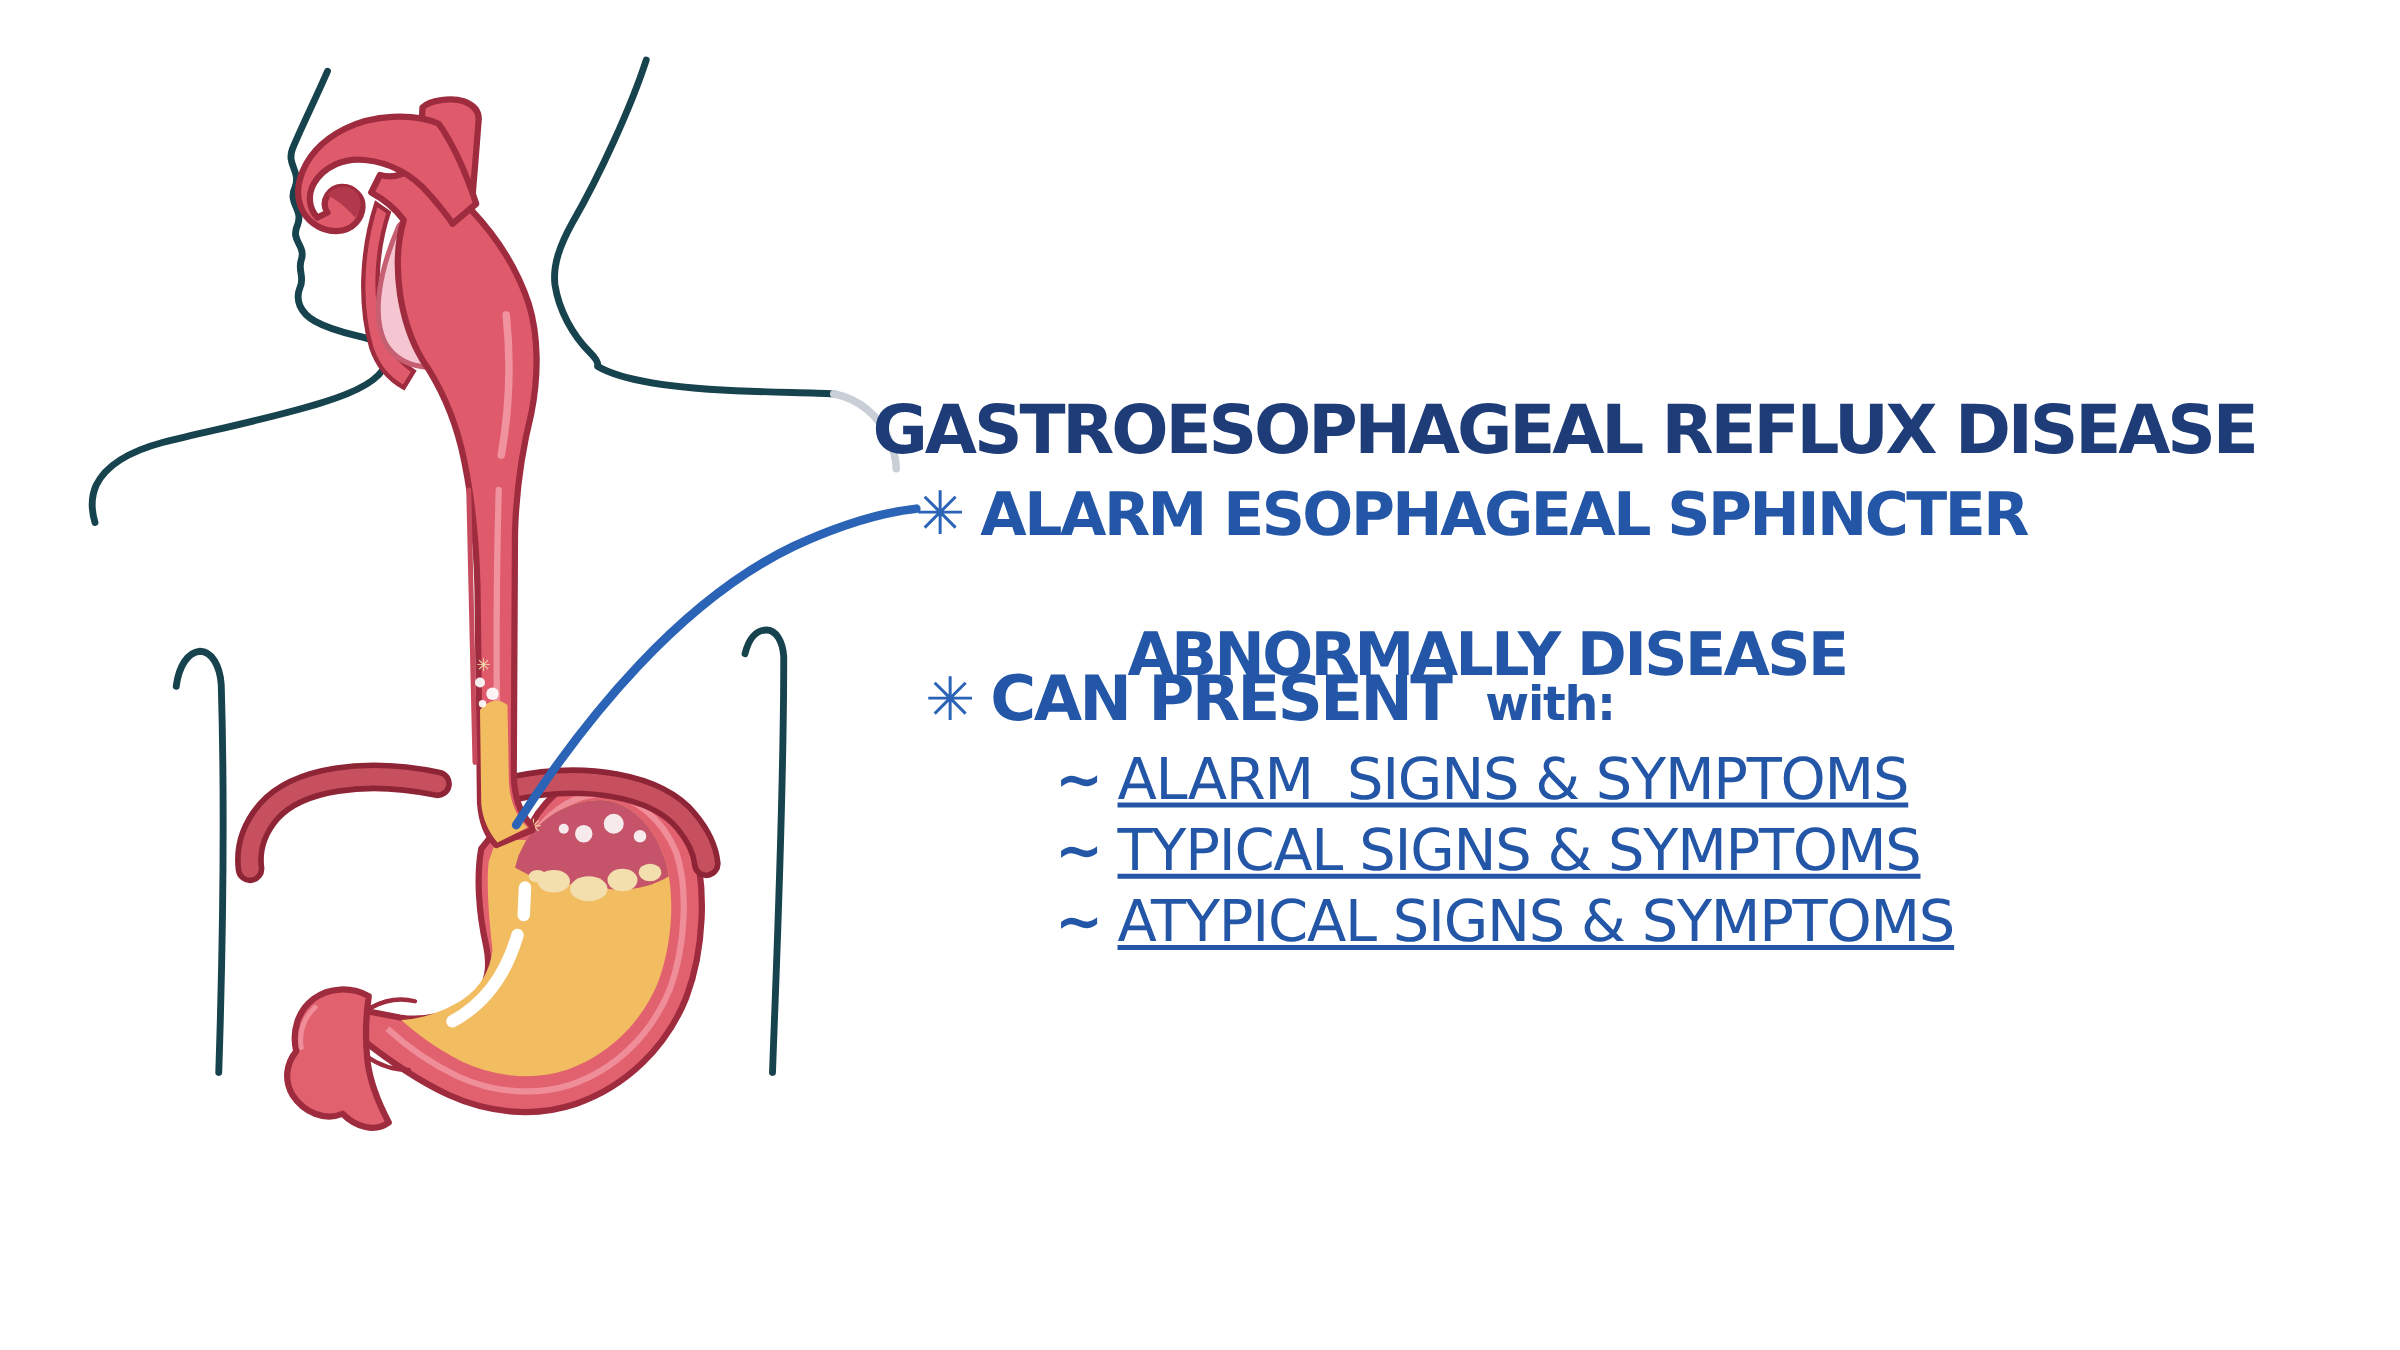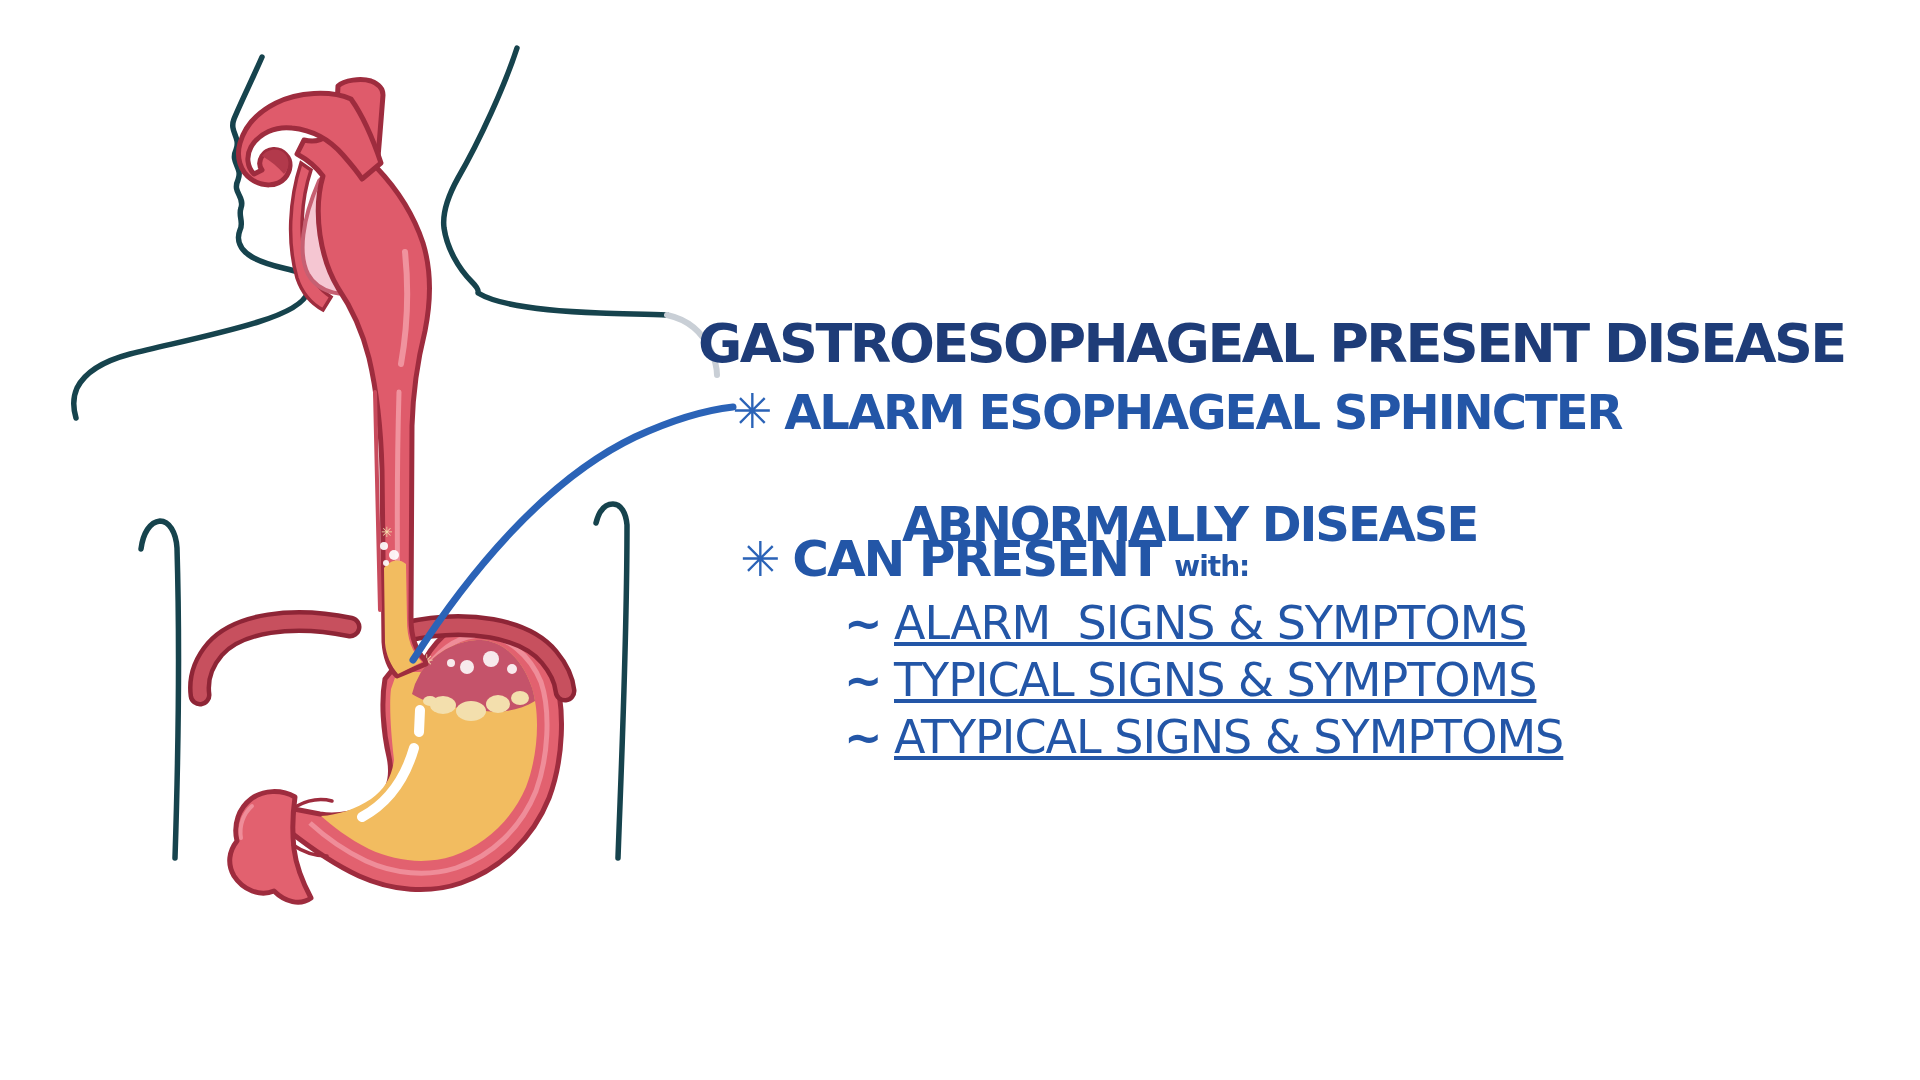--- a/index.html
+++ b/index.html
@@ -17,21 +17,21 @@
     position:absolute;left:732px;top:384px;display:flex;align-items:flex-start;
   }
   .marker{
     color:#2b63b7;font-weight:bold;font-size:48px;line-height:55px;margin-right:12px;
   }
   .b1lines{color:#2356a7;font-weight:bold;font-size:48px;letter-spacing:-2px;line-height:56px;white-space:pre;}
   .bullet2{
     position:absolute;left:740px;top:530px;display:flex;align-items:baseline;
   }
   .b2lead{color:#2356a7;font-weight:bold;font-size:50px;letter-spacing:-2px;white-space:pre;}
-  .b2suffix{color:#2356a7;font-weight:bold;font-size:28px;letter-spacing:-1px;margin-left:14px;}
+  .b2suffix{color:#2356a7;font-weight:bold;font-size:38px;letter-spacing:-1px;margin-left:28px;}
   .subs{
     position:absolute;left:844px;top:596px;display:flex;flex-direction:column;gap:11px;
   }
   .subrow{display:flex;align-items:baseline;height:46px;}
   .tilde{color:#2356a7;font-size:46px;font-weight:bold;width:50px;}
   .subtext{color:#2356a7;font-size:46px;letter-spacing:-1px;white-space:pre;text-decoration:underline;}
 </style>
 </head>
 <body>
 
@@ -214,21 +214,21 @@
       <path fill="#b2394b" d="M 262,156 C 268,148 280,147 286,155
            C 290,161 289,169 284,174
            C 278,167 271,161 262,156 Z"></path>
     </g>
 
     <path fill="none" stroke="#2b63b7" stroke-width="7" stroke-linecap="round" d="M 413,660 C 468,574 545,480 635,437 C 672,420 706,410 733,407"></path>
   </svg>
 
   <div class="textblock">
 
-    <div class="title">GASTROESOPHAGEAL PRESENT DISEASE</div>
+    <div class="title">GASTROESOPHAGEAL REFLUX DISEASE</div>
 
     <div class="bullet1">
       <span class="marker">✳</span>
       <span class="b1lines"><span>ALARM ESOPHAGEAL SPHINCTER</span><br>
         <span>ABNORMALLY DISEASE</span></span>
     </div>
 
     <div class="bullet2">
       <span class="marker">✳</span>
       <span class="b2lead">CAN PRESENT</span>

